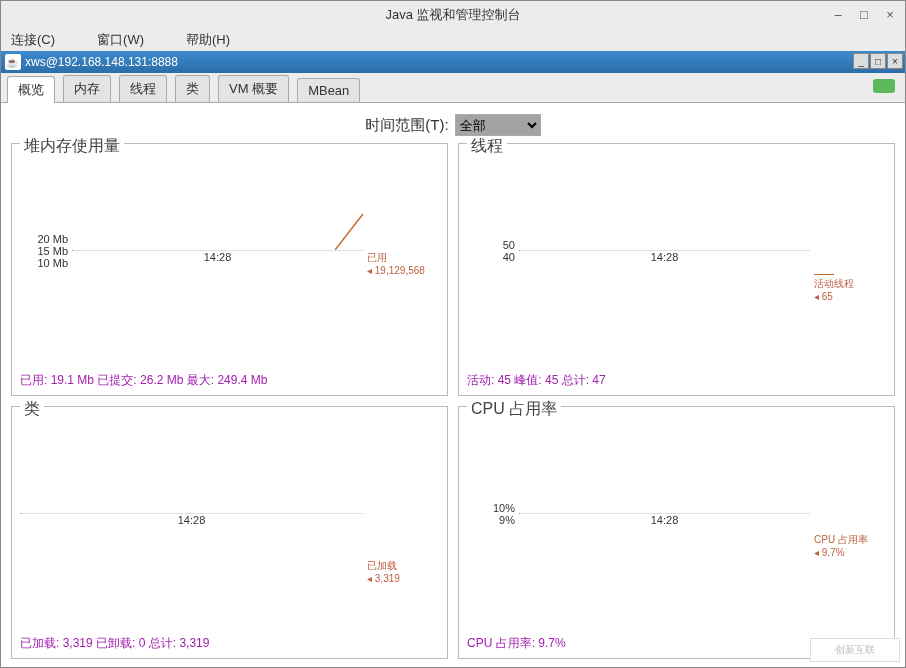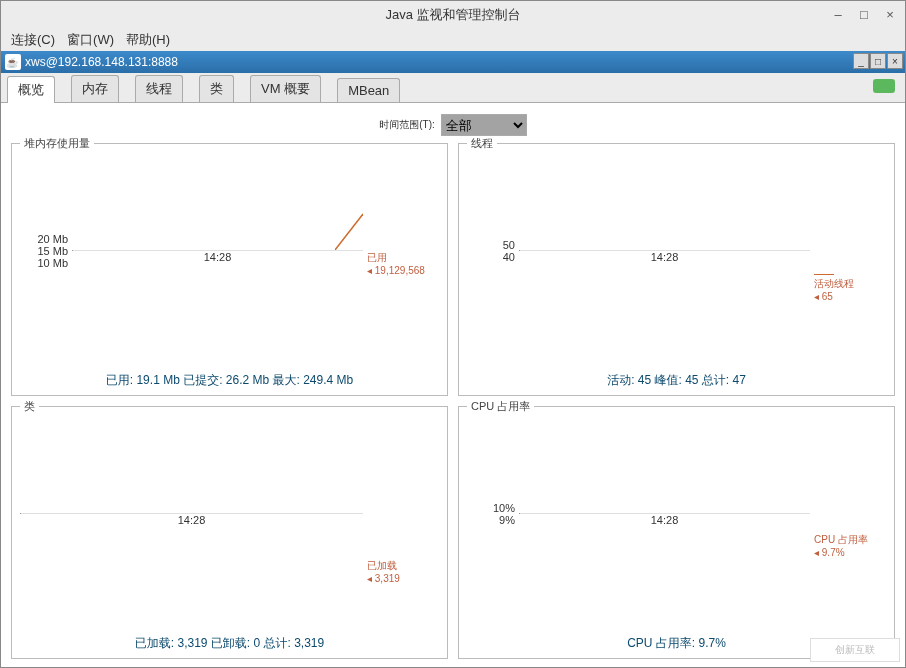--- a/index.html
+++ b/index.html
@@ -1,48 +1,48 @@
 <!DOCTYPE html>
 <html><head>
 <meta charset="utf-8">
 <style>
 * { box-sizing: border-box; margin: 0; padding: 0; }
 body { font-family: "Microsoft YaHei", sans-serif; font-size: 12px; color: #333; background: #f0f0f0; width: 906px; height: 668px; overflow: hidden; position: relative; }
 .window { width: 906px; height: 668px; background: #ececec; border: 1px solid #888; display: flex; flex-direction: column; }
 .titlebar { height: 28px; background: #ececec; display: flex; align-items: center; justify-content: center; position: relative; font-size: 13px; }
 .titlebar .controls { position: absolute; right: 6px; top: 4px; display: flex; gap: 8px; }
 .titlebar .controls span { width: 18px; height: 18px; display: inline-flex; align-items: center; justify-content: center; cursor: pointer; color:#555;}
-.menubar { height: 22px; background: #ececec; display: flex; padding: 0 4px; font-size: 13px; }
+.menubar { height: 22px; background: #ececec; display: flex; padding: 0 4px; font-size: 13px; gap: 30px; }
 .menubar .item { padding: 2px 6px; cursor: pointer; }
 .subwin-title { height: 22px; background: linear-gradient(#3d8acb,#2a6ea8); color: #fff; display: flex; align-items: center; padding: 0 4px; font-size: 12px; position: relative; }
 .subwin-title .java-icon { width: 16px; height: 16px; background:#fff; border-radius:2px; margin-right:4px; display:inline-flex; align-items:center; justify-content:center; font-size:10px; color:#d96a2b;}
 .subwin-title .win-ctrls { position:absolute; right:2px; top:2px; display:flex; }
 .subwin-title .win-ctrls span { width:16px; height:16px; background:#ddd; border:1px solid #888; margin-left:1px; display:inline-flex; align-items:center; justify-content:center; font-size:10px; cursor:pointer; color:#333;}
 .tabbar { height: 30px; background:#ececec; display:flex; align-items:flex-end; padding:0 6px; border-bottom:1px solid #aaa; position:relative;}
-.tab { padding:4px 10px; border:1px solid #aaa; border-bottom:none; background:#e4e4e4; margin-right:16px; font-size:13px; cursor:pointer; border-radius:3px 3px 0 0; }
+.tab { padding:4px 10px; border:1px solid #aaa; border-bottom:none; background:#e4e4e4; margin-right:8px; font-size:13px; cursor:pointer; border-radius:3px 3px 0 0; }
 .tab.active { background:#fff; position:relative; top:1px; }
 .status-icon { position:absolute; right:10px; top:6px; width:22px; height:14px; background:#5cb85c; border-radius:3px; }
 .content { flex:1; background:#fff; padding:8px 10px; display:flex; flex-direction:column; overflow:hidden;}
 .range-row { display:flex; align-items:center; justify-content:center; height:28px; margin-bottom:4px; }
-.range-row label { font-size:10px; margin-right:6px; }
+.range-row label { font-size:15px; margin-right:6px; }
 .range-row select { width:86px; height:22px; font-size:13px; background:#a3a3a3; border:1px solid #aaa; }
 .grid { flex:1; display:grid; grid-template-columns:1fr 1fr; grid-template-rows:1fr 1fr; gap:10px; }
 .panel { border:1px solid #bbb; padding:4px 8px 6px 8px; display:flex; flex-direction:column; position:relative;}
-.panel-title { position:absolute; top:-8px; left:8px; background:#fff; padding:0 4px; font-size:11px; color:#444;}
+.panel-title { position:absolute; top:-8px; left:8px; background:#fff; padding:0 4px; font-size:16px; color:#444;}
 .chart-area { flex:1; display:flex; position:relative; padding:4px 0;align-items:center;}
 .yaxis { width:52px; display:flex; flex-direction:column; justify-content:space-between; align-items:flex-end; font-size:11px; color:#333; padding:4px 4px 18px 0;}
 .plot { flex:1; display:flex; flex-direction:column; }
 .plot-canvas { flex:1; border-left:1px solid #999; border-bottom:1px solid #999; background:#fff; position:relative;}
 .plot-canvas .vgrid { position:absolute; top:0; bottom:0; width:0; border-left:1px solid #e0e0e0;}
 .plot-canvas .hgrid { position:absolute; left:0; right:0; height:0; border-top:1px solid #e0e0e0;}
 .plot-canvas svg.line { position:absolute; right:0; bottom:0; }
 .xlabel { height:16px; text-align:center; font-size:11px; color:#333; }
 .legend { width:76px; font-size:10px; color:#c06040; padding:10px 2px 0 4px; position:relative;}
 .legend .marker { color:#c06040; }
-.panel-stats { text-align:center; font-size:12px; color:#0c4a6e; padding-top:4px;}
+.panel-stats { font-size:12px; color:#a21caf; padding-top:4px;}
 .watermark { position:absolute; right:6px; bottom:6px; width:90px; height:24px; background:#fff; border:1px solid #ddd; display:flex; align-items:center; justify-content:center; font-size:10px; color:#bbb; }
 </style>
 </head>
 <body>
 
 <div class="window">
 
   <div class="titlebar">
     <span>Java 监视和管理控制台</span>
     <div class="controls">

